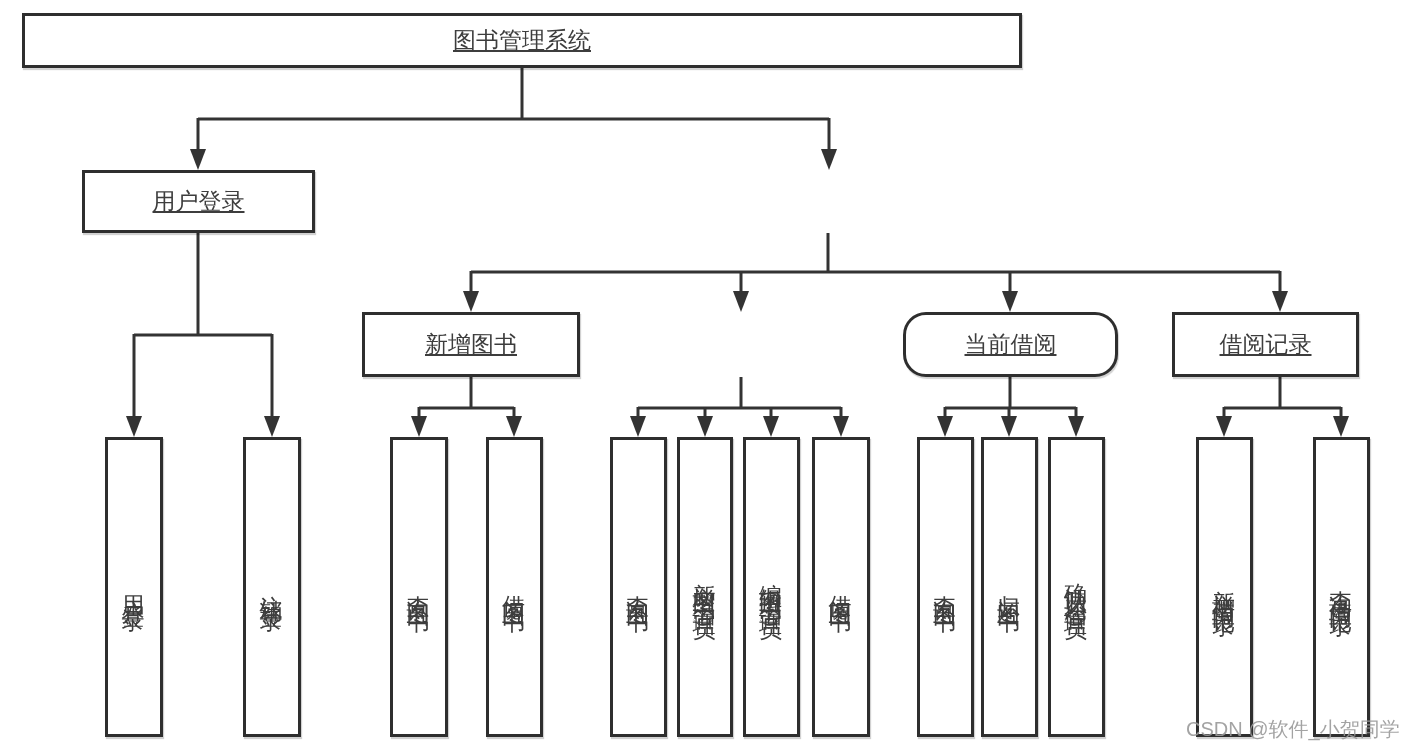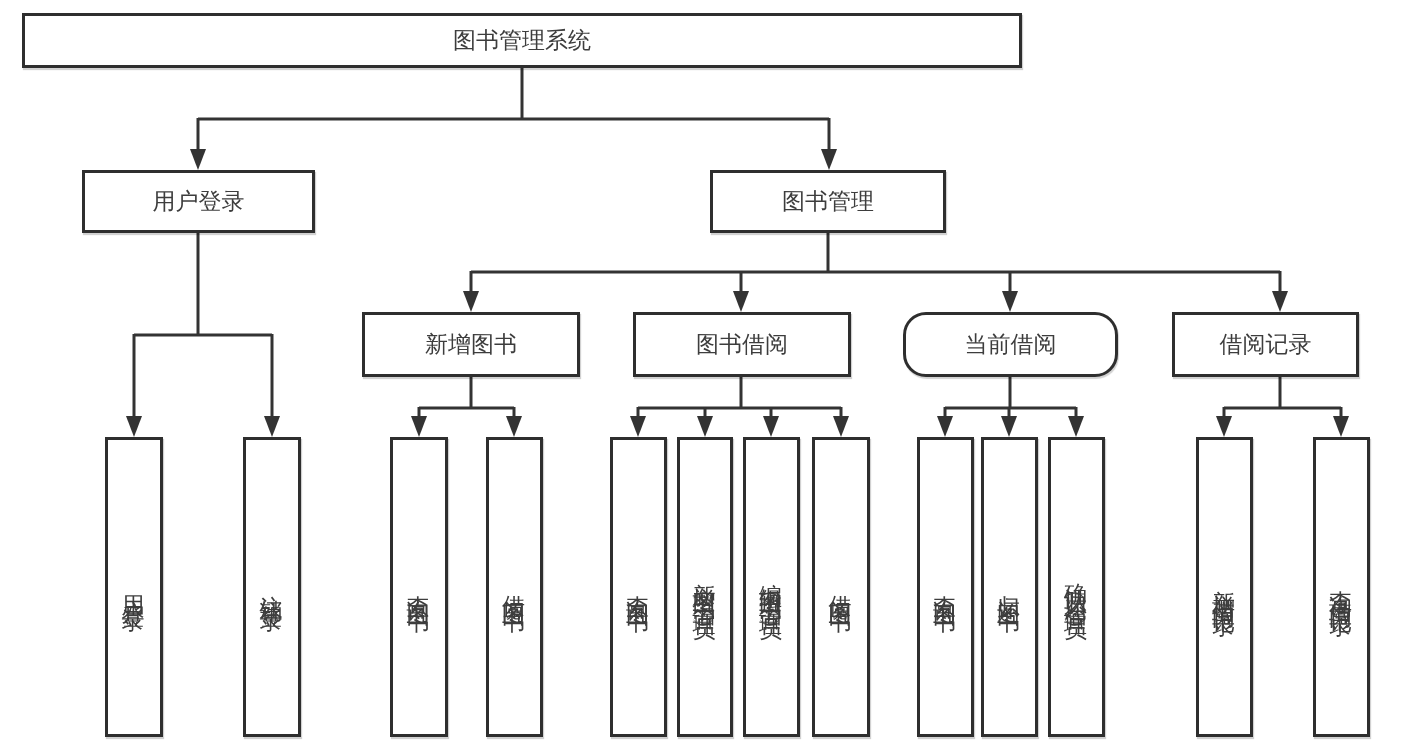--- a/index.html
+++ b/index.html
@@ -22,20 +22,21 @@
   .stage svg polygon{fill:var(--line);}
   .node{
     position:absolute;
     box-sizing:border-box;
     border:3px solid var(--border);
     background:#fff;
     display:flex;align-items:center;justify-content:center;
     font-size:23px;color:var(--text);
     box-shadow:1px 2px 1px rgba(0,0,0,0.18);
     white-space:nowrap;
+    text-decoration:underline;
   }
   .vnode{
     position:absolute;
     top:437px;height:300px;
     box-sizing:border-box;
     border:3px solid var(--border);
     background:#fff;
     display:flex;align-items:center;justify-content:center;
     writing-mode:vertical-rl;
     font-size:23px;letter-spacing:5px;color:var(--text);
@@ -115,24 +116,22 @@
     <line x1="1224" y1="408" x2="1341" y2="408"></line>
     <line x1="1224" y1="407" x2="1224" y2="419"></line>
     <line x1="1341" y1="407" x2="1341" y2="419"></line>
     <polygon points="1216,416 1232,416 1224,437"></polygon>
     <polygon points="1333,416 1349,416 1341,437"></polygon>
   </svg>
 
   <div class="node" style="left:22px;top:13px;width:1000px;height:55px;">图书管理系统</div>
 
   <div class="node" style="left:82px;top:170px;width:233px;height:63px;">用户登录</div>
-  <div class="node" style="left:710px;top:170px;width:236px;height:63px;">图书管理</div>
 
   <div class="node" style="left:362px;top:312px;width:218px;height:65px;">新增图书</div>
-  <div class="node" style="left:633px;top:312px;width:218px;height:65px;">图书借阅</div>
   <div class="node" style="left:903px;top:312px;width:215px;height:65px;border-radius:23px;">当前借阅</div>
   <div class="node" style="left:1172px;top:312px;width:187px;height:65px;">借阅记录</div>
 
   <div class="vnode" style="left:105px;width:58px;">用户登录</div>
   <div class="vnode" style="left:243px;width:58px;">注销登录</div>
 
   <div class="vnode" style="left:390px;width:58px;">查询图书</div>
   <div class="vnode" style="left:486px;width:57px;">借阅图书</div>
 
   <div class="vnode" style="left:610px;width:57px;">查询图书</div>
@@ -140,13 +139,14 @@
   <div class="vnode" style="left:743px;width:57px;">编辑图书（管理员）</div>
   <div class="vnode" style="left:812px;width:58px;">借阅图书</div>
 
   <div class="vnode" style="left:917px;width:57px;">查询图书</div>
   <div class="vnode" style="left:981px;width:57px;">归还图书</div>
   <div class="vnode" style="left:1048px;width:57px;">确认归还（管理员）</div>
 
   <div class="vnode" style="left:1196px;width:57px;">新增借阅记录</div>
   <div class="vnode" style="left:1313px;width:57px;">查询借阅记录</div>
 
+  <div class="watermark">CSDN @软件_小贺同学</div>
 </div>
 
 </body></html>

